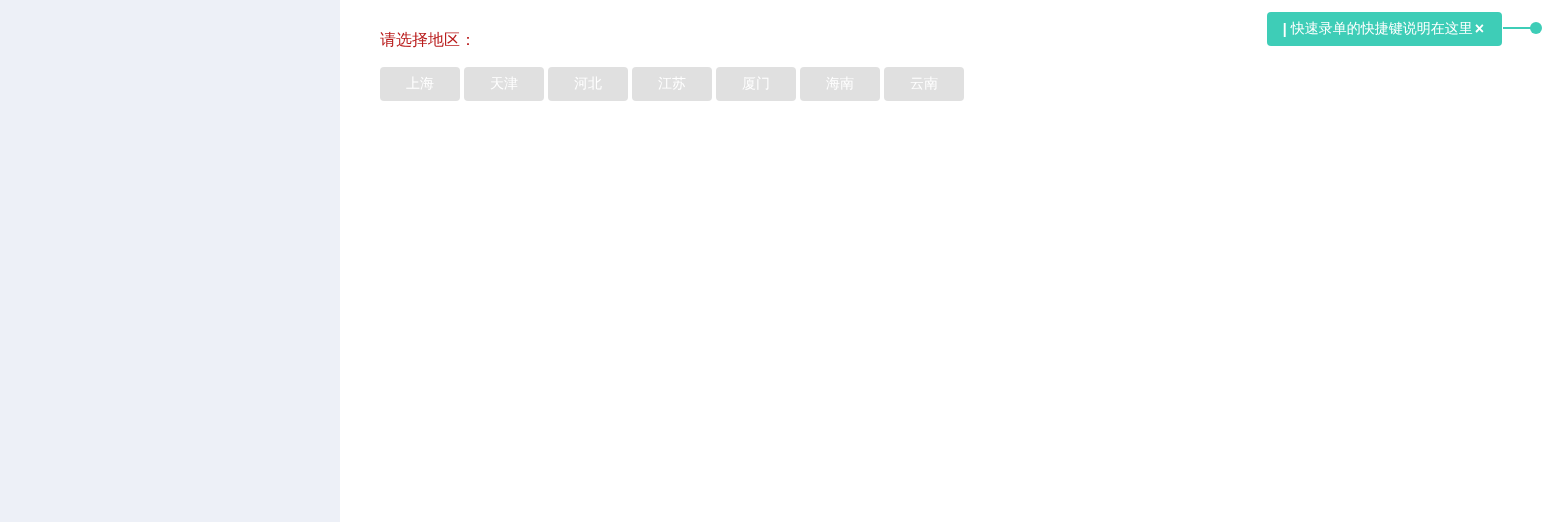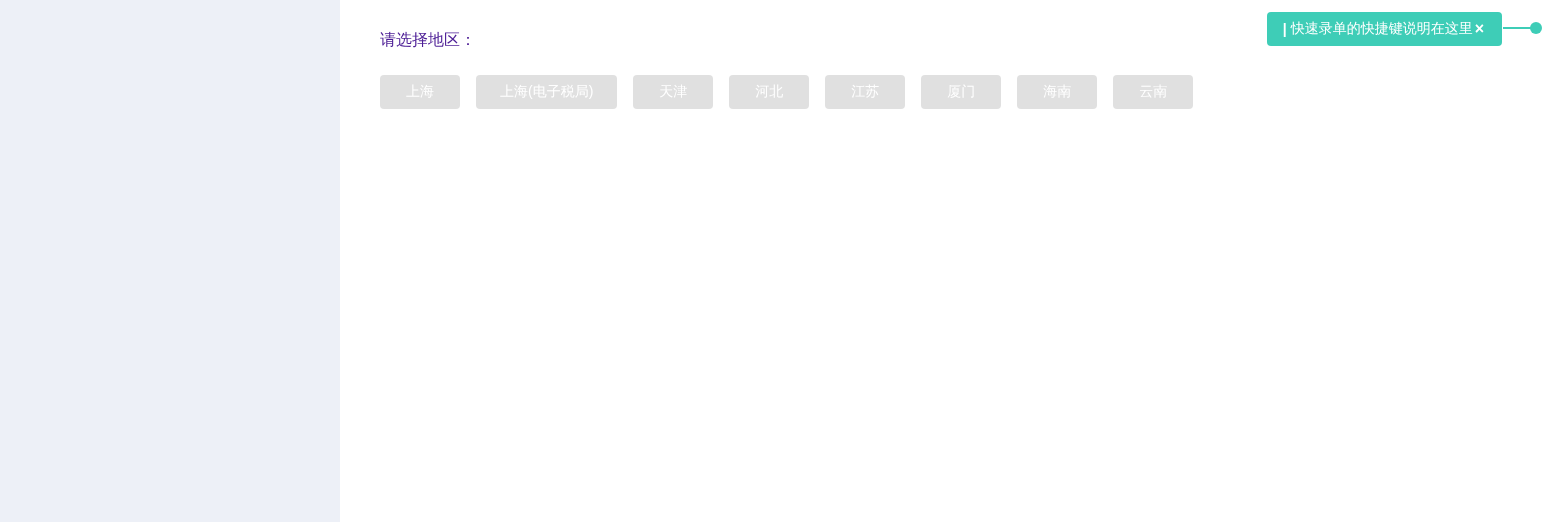--- a/index.html
+++ b/index.html
@@ -31,29 +31,29 @@
       left: 340px;
       top: 0;
       right: 0;
       bottom: 0;
       background: #ffffff;
       padding: 30px 40px;
     }
 
     .page-label {
       font-size: 16px;
-      color: #4c1d95;
-      margin-bottom: 24px;
+      color: #b91c1c;
+      margin-bottom: 16px;
       font-weight: normal;
     }
 
     .region-buttons {
       display: flex;
       flex-wrap: wrap;
-      gap: 16px;
+      gap: 4px;
     }
 
     .region-btn {
       padding: 8px 24px;
       background: #e0e0e0;
       border: none;
       border-radius: 4px;
       color: #fff;
       font-size: 14px;
       cursor: pointer;
@@ -117,21 +117,20 @@
 <body>
 
 <div class="left-sidebar"></div>
 
 <div class="main-content">
   <div class="page-label">请选择地区：</div>
 
   <div class="region-buttons">
 
   <button class="region-btn">上海</button>
-      <button class="region-btn">上海(电子税局)</button>
       <button class="region-btn">天津</button>
       <button class="region-btn">河北</button>
       <button class="region-btn">江苏</button>
       <button class="region-btn">厦门</button>
       <button class="region-btn">海南</button>
       <button class="region-btn">云南</button>
     </div>
 </div>
 
 <div class="tooltip-banner">

